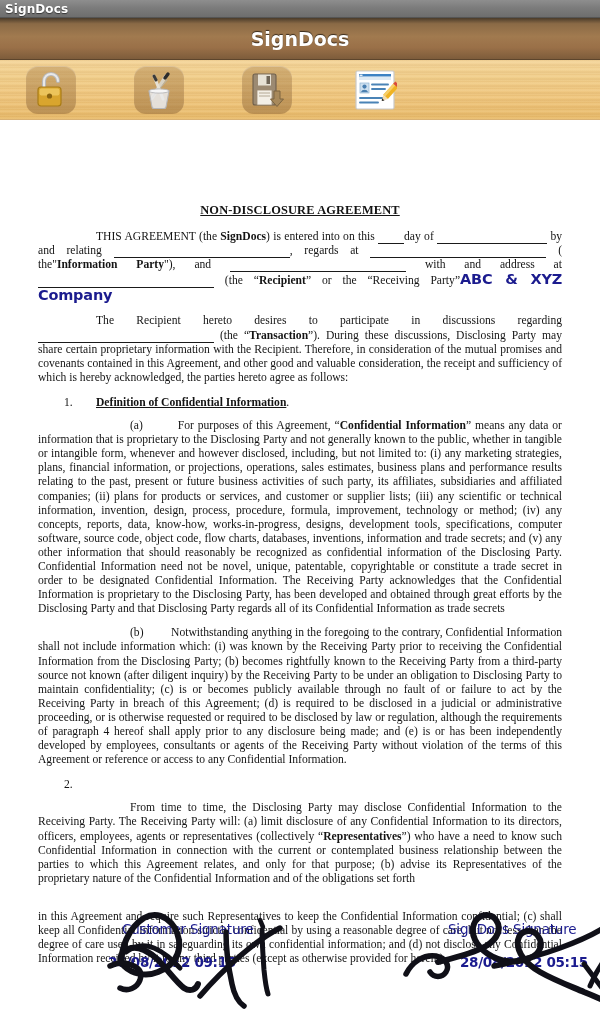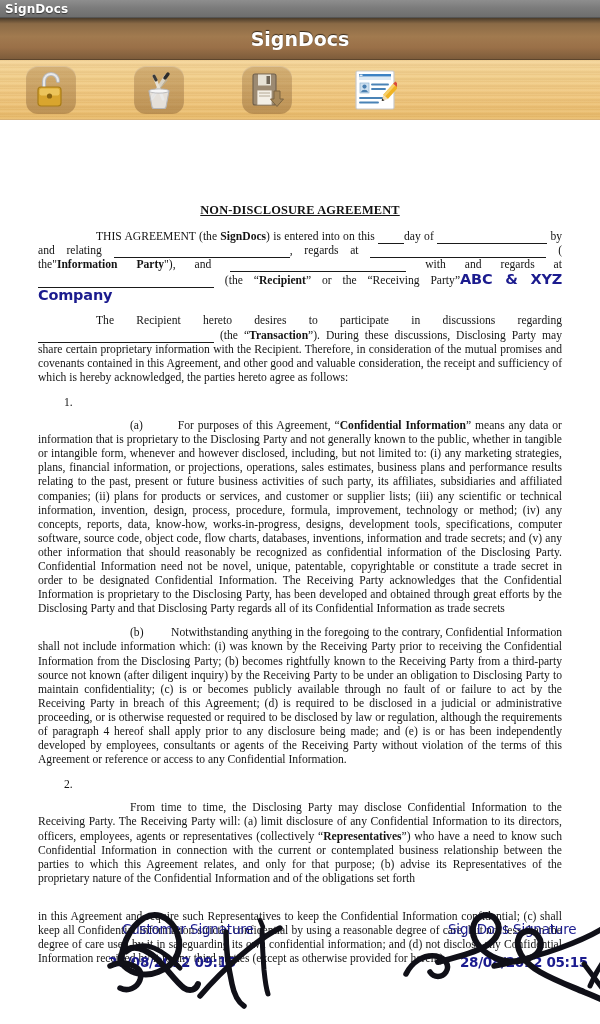--- a/index.html
+++ b/index.html
@@ -318,33 +318,34 @@
     <div class="p indent">
       <span>THIS AGREEMENT (the</span>
       <b>SignDocs</b><span>) is entered into on this</span>
       <span class="blank b-xs"></span><span>day of</span>
       <span class="blank b-md"></span>
       <span>by and relating</span>
       <span class="blank b-xl"></span><span>, regards at</span>
       <span class="blank b-xl"></span>
       <span>( the"</span><b>Information Party</b><span>"), and</span>
       <span class="blank b-xl"></span>
-      <span>with and regards at</span>
+      <span>with and address at</span>
       <span class="blank b-xl"></span>
       <span>(the “</span><b>Recipient</b><span>” or the “Receiving Party”</span><span class="annot-company">ABC &amp; XYZ Company</span>
     </div>
 
     <div class="p indent">
       <span>The Recipient hereto desires to participate in discussions regarding</span>
       <span class="blank b-xl"></span>
       <span>(the “</span><b>Transaction</b><span>”).   During these discussions, Disclosing Party may share certain proprietary information with the Recipient.  Therefore, in consideration of the mutual promises and covenants contained in this Agreement, and other good and valuable consideration, the receipt and sufficiency of which is hereby acknowledged, the parties hereto agree as follows:</span>
     </div>
 
     <div class="sec-head">
       <span class="sec-num">1.</span>
+      <span><span class="sec-title">Definition of Confidential Information</span>.</span>
     </div>
 
     <div class="p indent-lg">
       <span>(a)</span>
       &nbsp;&nbsp;&nbsp;&nbsp;&nbsp;&nbsp;&nbsp;
       <span>For purposes of this Agreement, “</span><b>Confidential Information</b><span>” means any data or information that is proprietary to the Disclosing Party and not generally known to the public, whether in tangible or intangible form, whenever and however disclosed, including, but not limited to: (i) any marketing strategies, plans, financial information, or projections, operations, sales estimates, business plans and performance results relating to the past, present or future business activities of such party, its affiliates, subsidiaries and affiliated companies; (ii) plans for products or services, and customer or supplier lists; (iii) any scientific or technical information, invention, design, process, procedure, formula, improvement, technology or method; (iv) any concepts, reports, data, know-how, works-in-progress, designs, development tools, specifications, computer software, source code, object code, flow charts, databases, inventions, information and trade secrets; and (v) any other information that should reasonably be recognized as confidential information of the Disclosing Party.  Confidential Information need not be novel, unique, patentable, copyrightable or constitute a trade secret in order to be designated Confidential Information.  The Receiving Party acknowledges that the Confidential Information is proprietary to the Disclosing Party, has been developed and obtained through great efforts by the Disclosing Party and that Disclosing Party regards all of its Confidential Information as trade secrets</span>
     </div>
 
     <div class="p indent-lg">
       <span>(b)</span>

